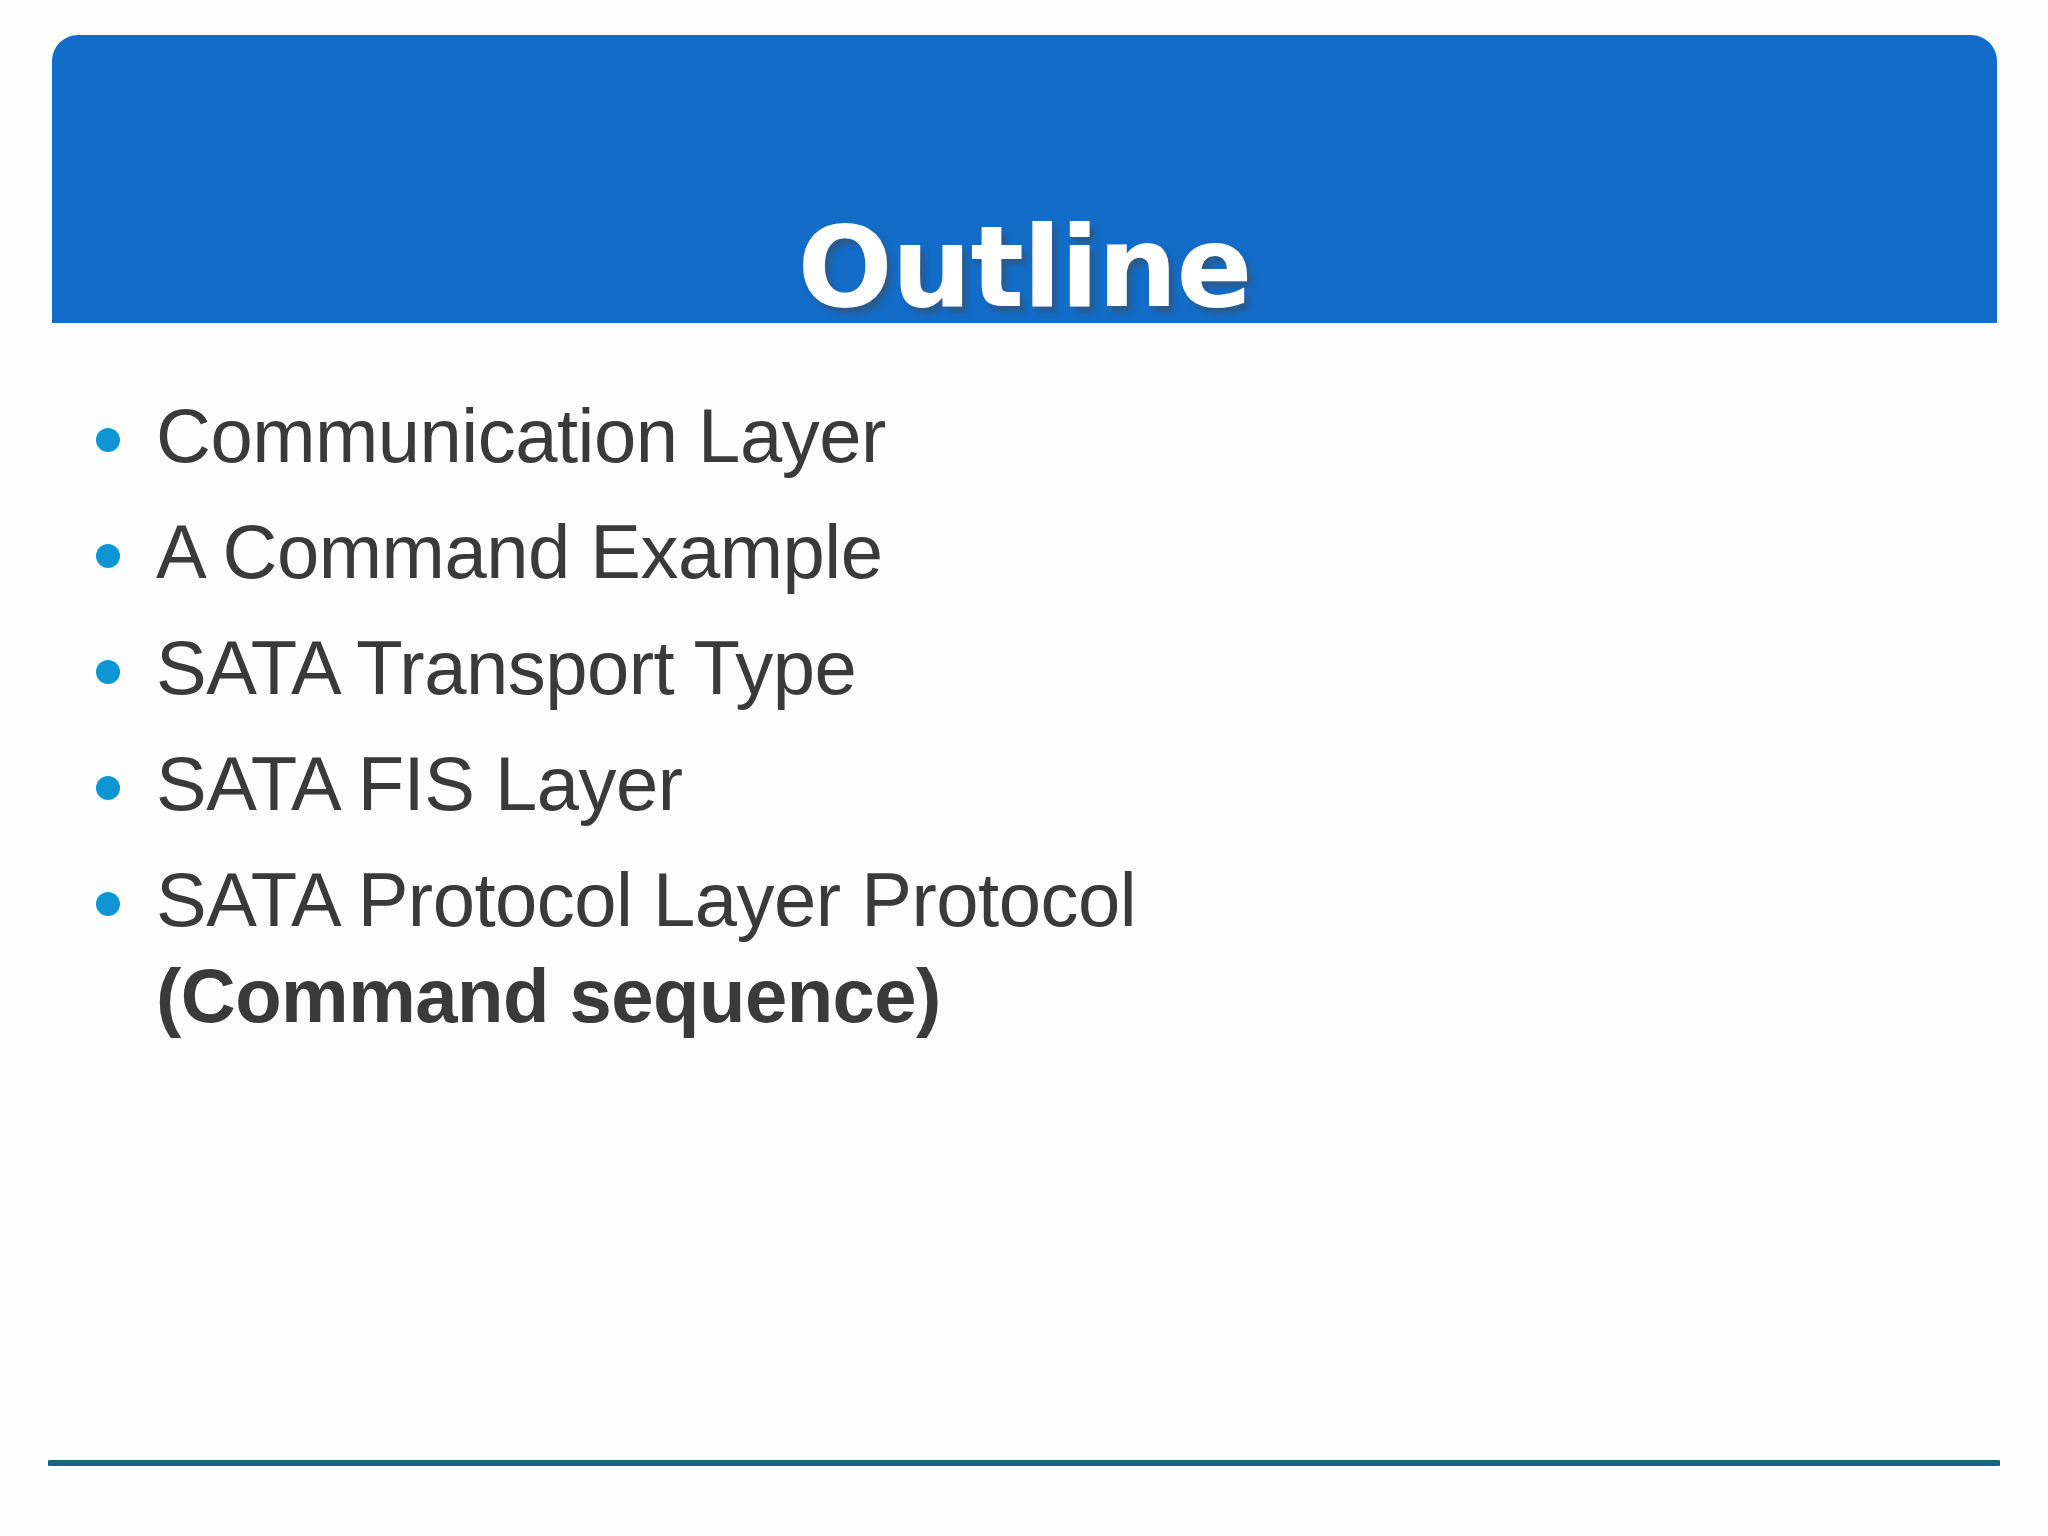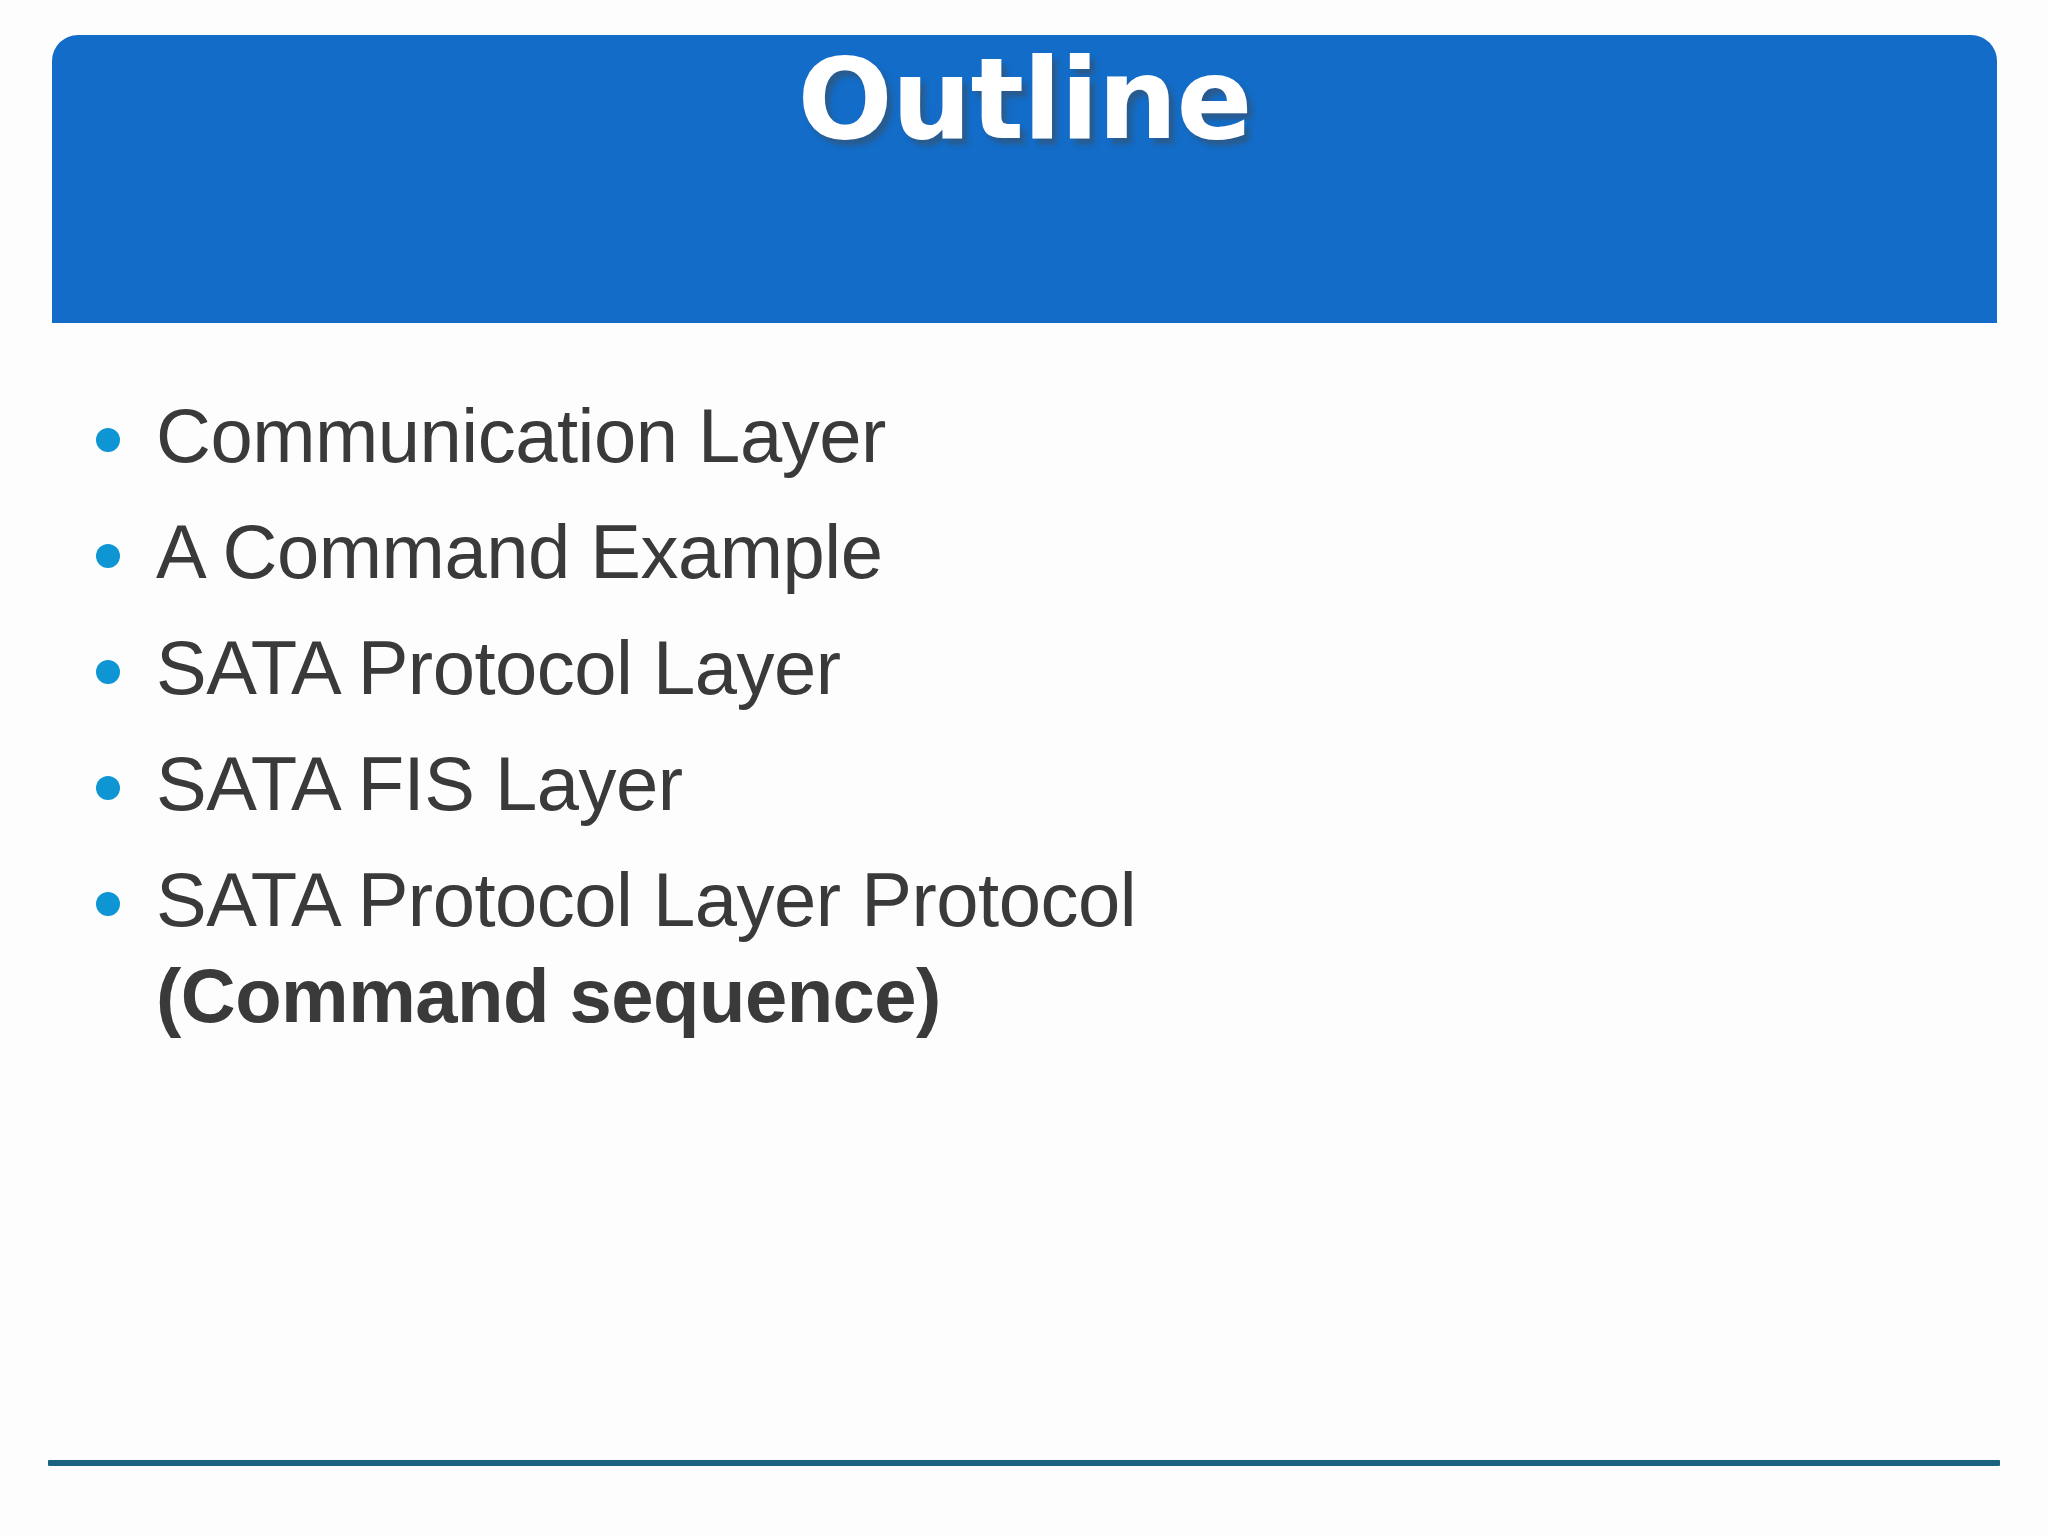--- a/index.html
+++ b/index.html
@@ -29,21 +29,21 @@
     left: 52px;
     top: 35px;
     width: 1945px;
     height: 288px;
     background: #126CC8;
     border-top-left-radius: 26px;
     border-top-right-radius: 26px;
     border-bottom-left-radius: 0;
     border-bottom-right-radius: 0;
     display: flex;
-    align-items: flex-start;
+    align-items: flex-end;
     justify-content: center;
     box-sizing: border-box;
   }
 
   .title-text {
     font-family: "DejaVu Sans", sans-serif;
     font-weight: 700;
     font-size: 112px;
     line-height: 1;
     color: #ffffff;
@@ -124,21 +124,21 @@
 
     <li class="bullet-item">
       <span class="bullet-dot"></span>
       <span class="bullet-text">A Command Example</span>
     </li>
 
 
 
     <li class="bullet-item">
       <span class="bullet-dot"></span>
-      <span class="bullet-text">SATA Protocol Layer</span>
+      <span class="bullet-text">SATA Transport Type</span>
     </li>
 
     <li class="bullet-item">
       <span class="bullet-dot"></span>
       <span class="bullet-text">SATA FIS Layer</span>
     </li>
 
     <li class="bullet-item">
       <span class="bullet-dot"></span>
       <span class="bullet-text">SATA Protocol Layer Protocol</span>

